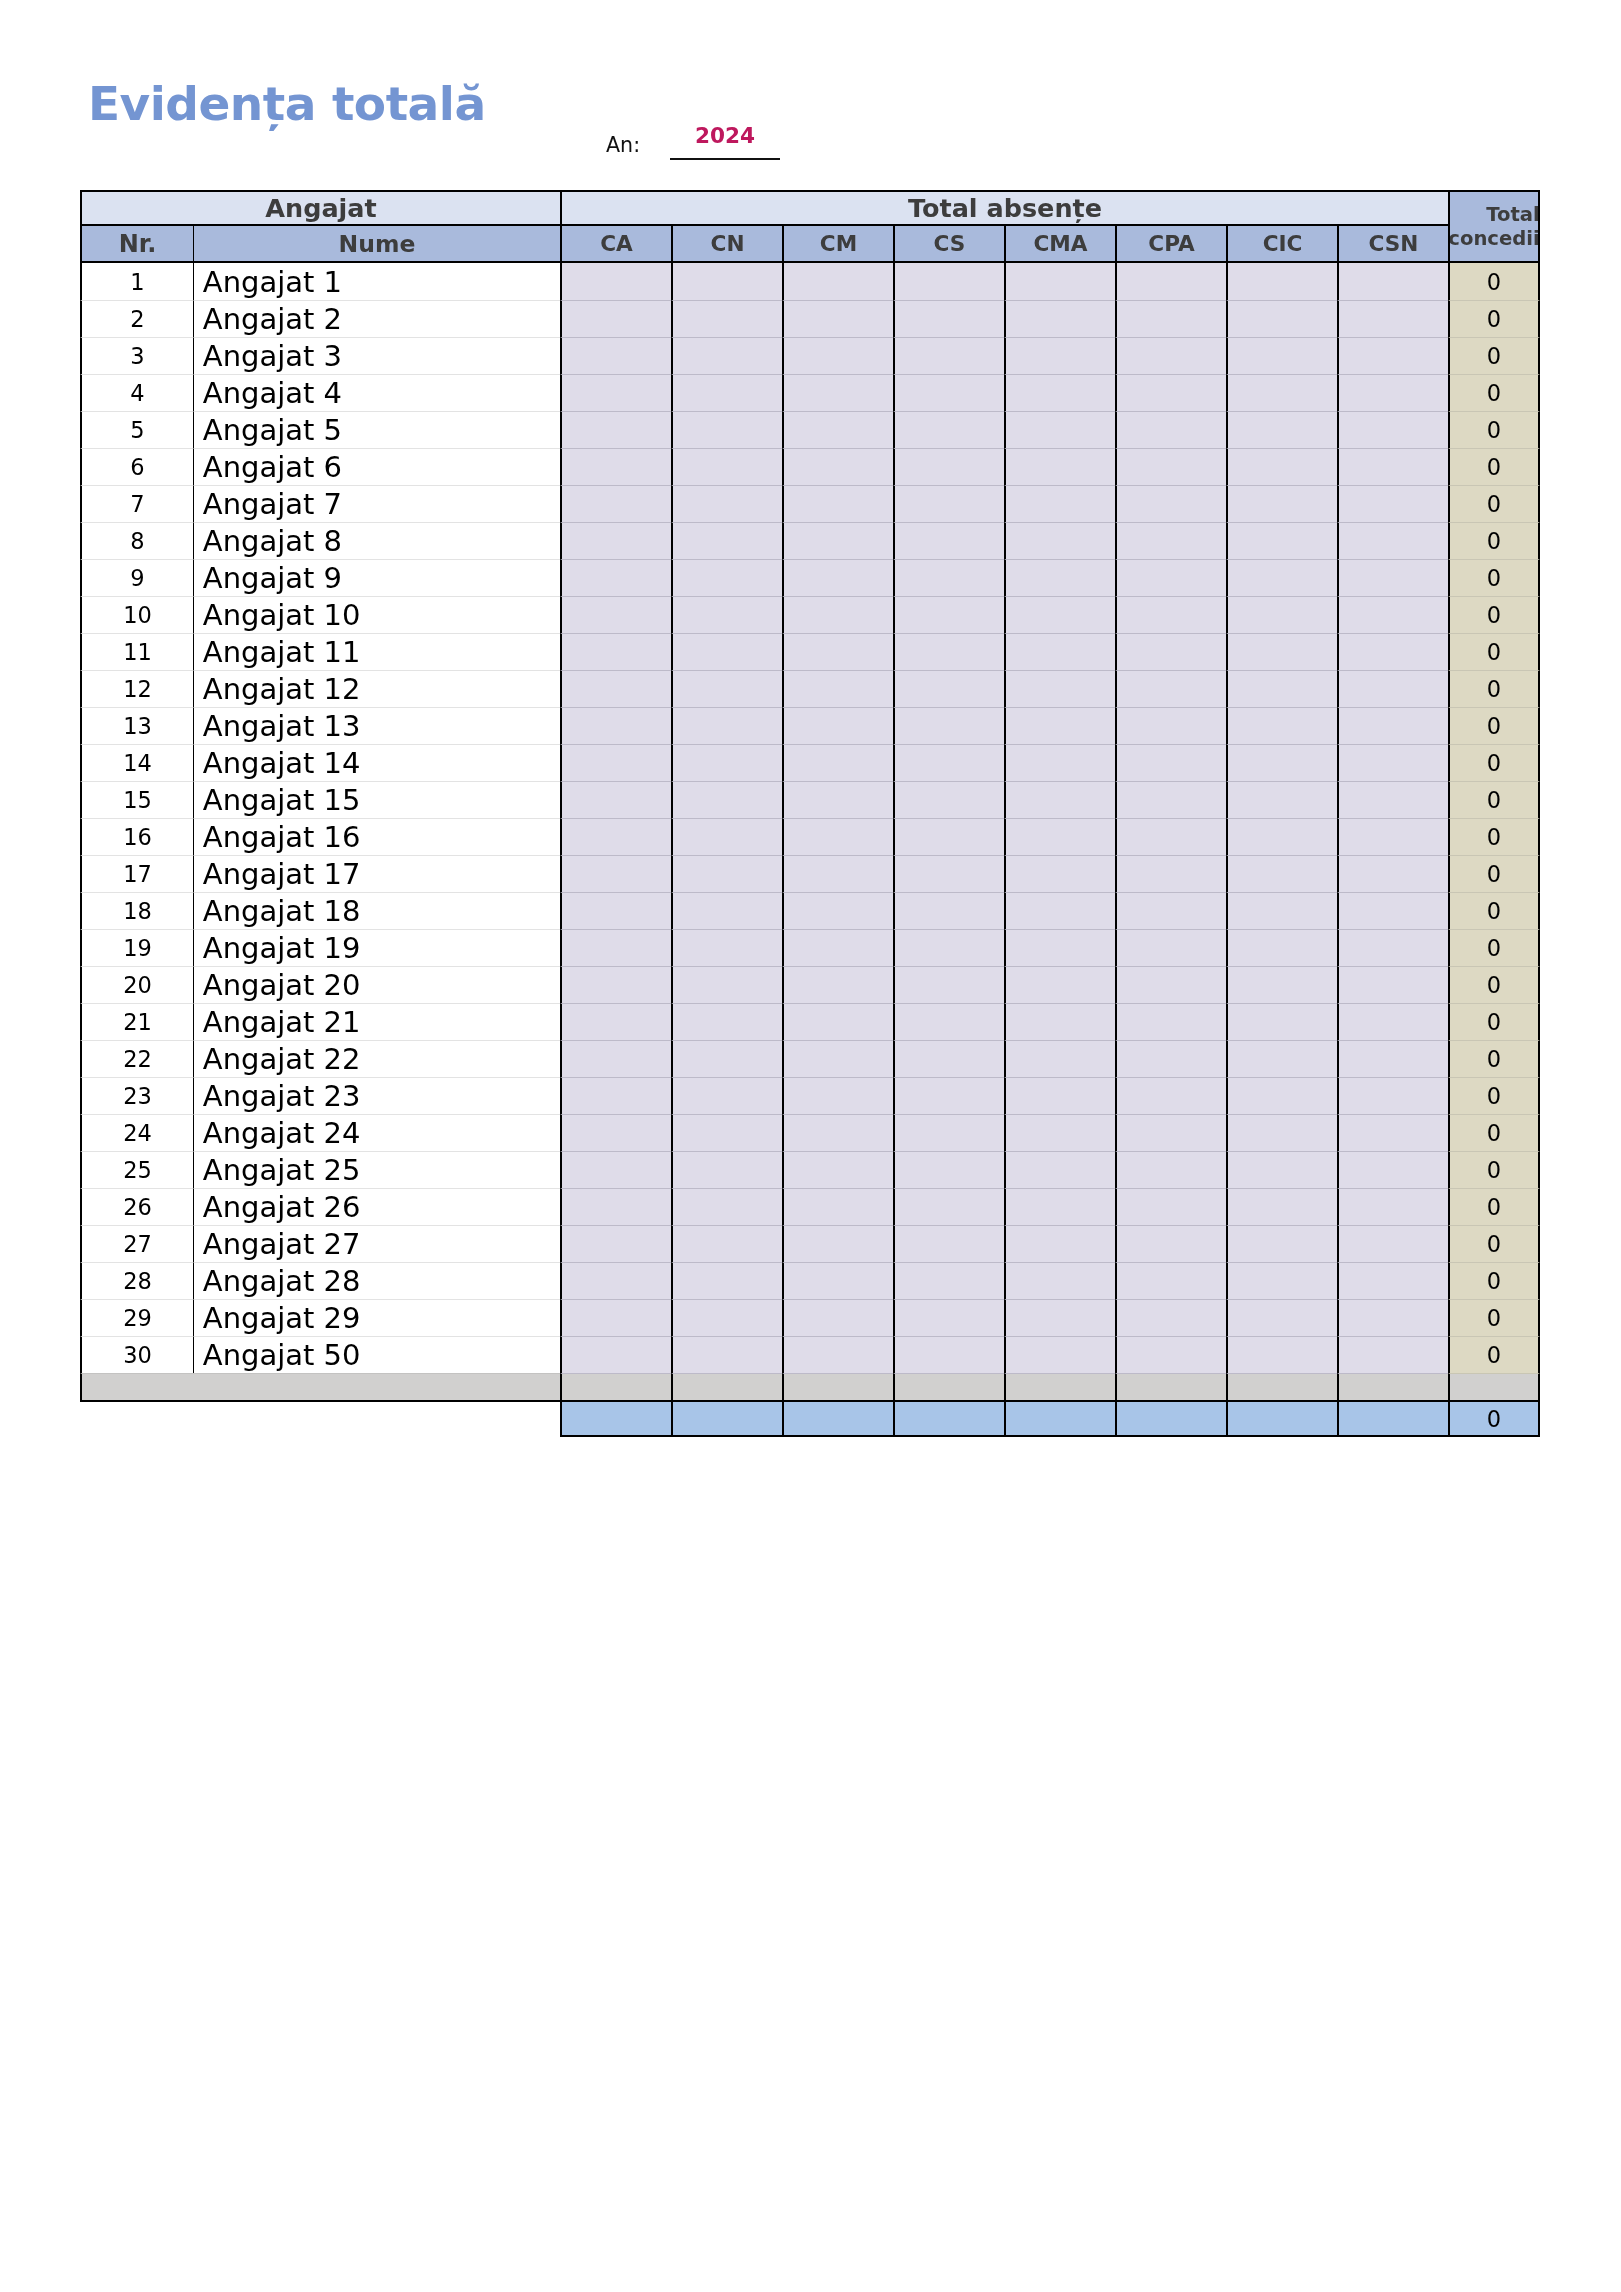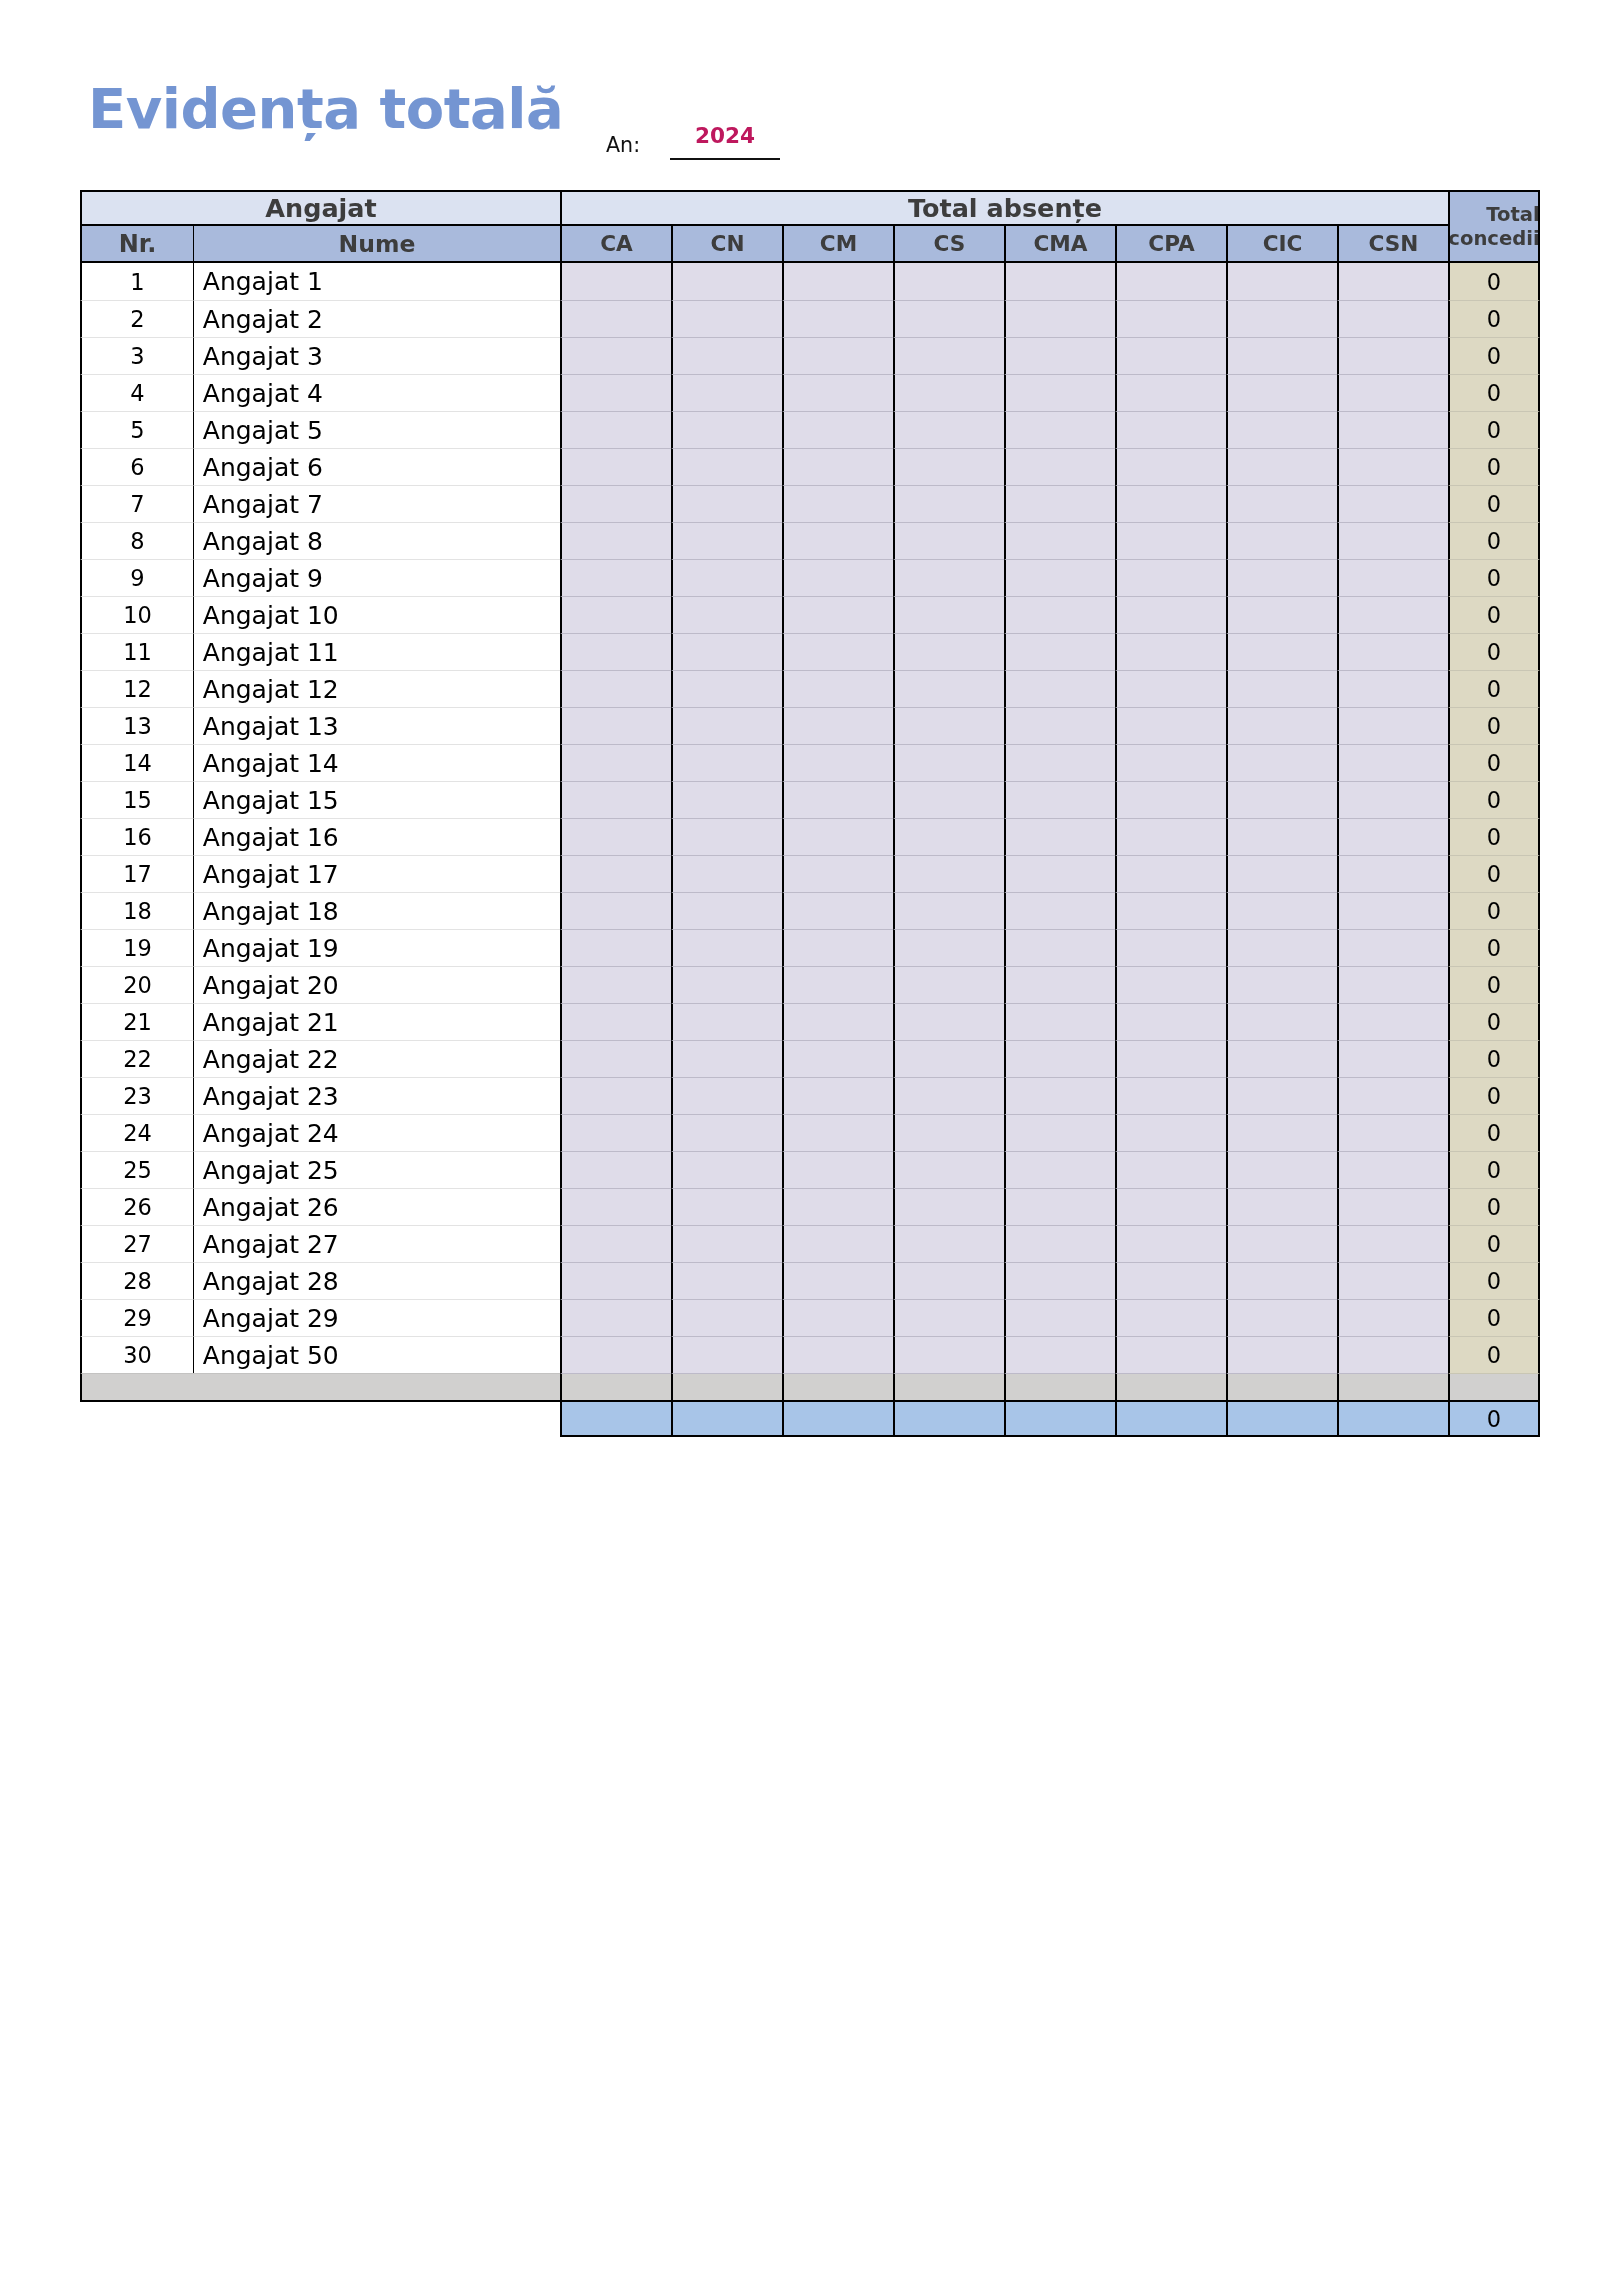--- a/index.html
+++ b/index.html
@@ -1,19 +1,19 @@
 <!DOCTYPE html>
 <html><head>
 <meta charset="utf-8">
 <style>
   html,body{margin:0;padding:0;background:#ffffff;}
   body{width:1621px;height:2293px;font-family:"DejaVu Sans","Liberation Sans",sans-serif;}
   .page{position:relative;width:1621px;height:2293px;background:#fff;overflow:hidden;}
 
-  .title{position:absolute;left:88px;top:76px;font-size:56px;font-weight:bold;color:#7495d2;letter-spacing:-0.5px;}
+  .title{position:absolute;left:88px;top:76px;font-size:47px;font-weight:bold;color:#7495d2;letter-spacing:-0.5px;}
 
   .year-label{position:absolute;left:606px;top:133px;font-size:20.6px;color:#111;}
   .year-value{position:absolute;left:670px;top:123px;width:110px;text-align:center;
               font-size:21.6px;font-weight:bold;color:#be185d;border-bottom:2px solid #111;padding-bottom:10px;}
 
   .grid{position:absolute;left:80px;top:190px;display:grid;
         grid-template-columns:113px 367px repeat(8,111px) 92px;
         grid-template-rows:36px 37px repeat(30,37px) 29px 35px;}
 
   .c{display:flex;align-items:center;justify-content:center;box-sizing:border-box;
@@ -31,21 +31,21 @@
 
   
   .h2{background:#a9badc;font-weight:bold;color:#3d3d3d;border-bottom:2px solid #000;}
   .h2-nr{font-size:24px;border-left:2.9px solid #000;}
   .h2-nume{font-size:23.5px;border-left:1.5px solid #000;}
   .h2-code{font-size:21.6px;border-left:2px solid #000;}
   .h2-code.first{border-left-width:2.5px;}
 
   
   .d-nr{background:#fff;font-size:22.5px;color:#000;border-left:2.9px solid #000;}
-  .d-name{background:#fff;font-size:25px;color:#000;justify-content:flex-start;
+  .d-name{background:#fff;font-size:29px;color:#000;justify-content:flex-start;
           padding-left:8.8px;border-left:1.5px solid #000;}
   .d-abs{background:#dfdce9;border-left:2px solid #000;}
   .d-abs.first{border-left-width:2.5px;}
   .d-tot{background:#ddd9c3;font-size:22.5px;color:#000;border-left:2.5px solid #000;border-right:2.9px solid #000;}
   .d-nr.sep,.d-name.sep{border-top:1.5px solid #e3e3e3;}
   .d-abs.sep{border-top:1.5px solid #bdbac9;}
   .d-tot.sep{border-top:1.5px solid #c9c6b4;}
 
   
   .g-left{grid-column:1/3;background:#d1d0cf;border-left:2.9px solid #000;border-bottom:2.9px solid #000;border-top:1.5px solid #c4c3c2;}

